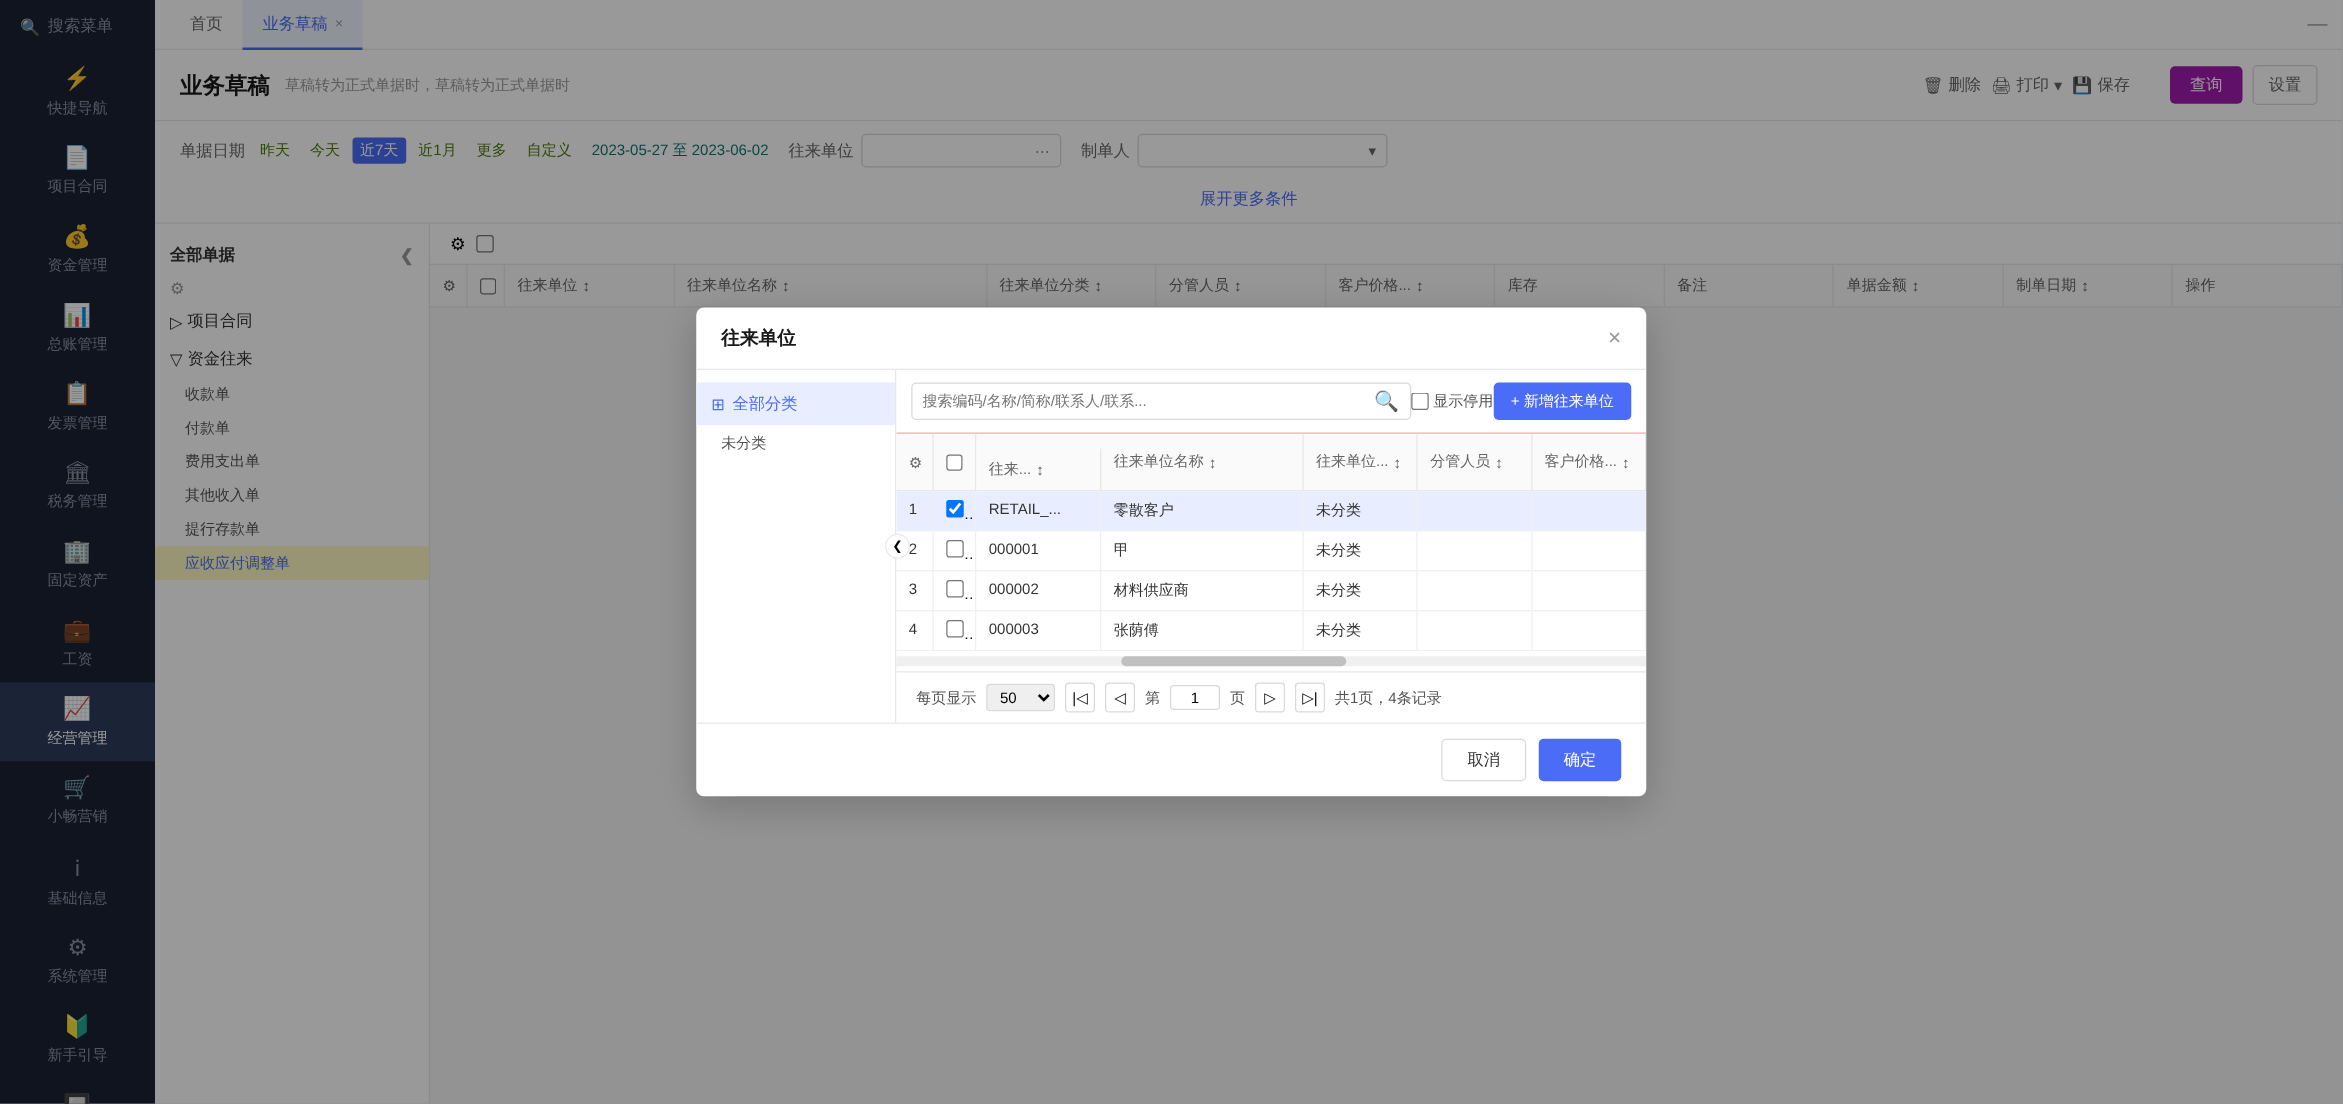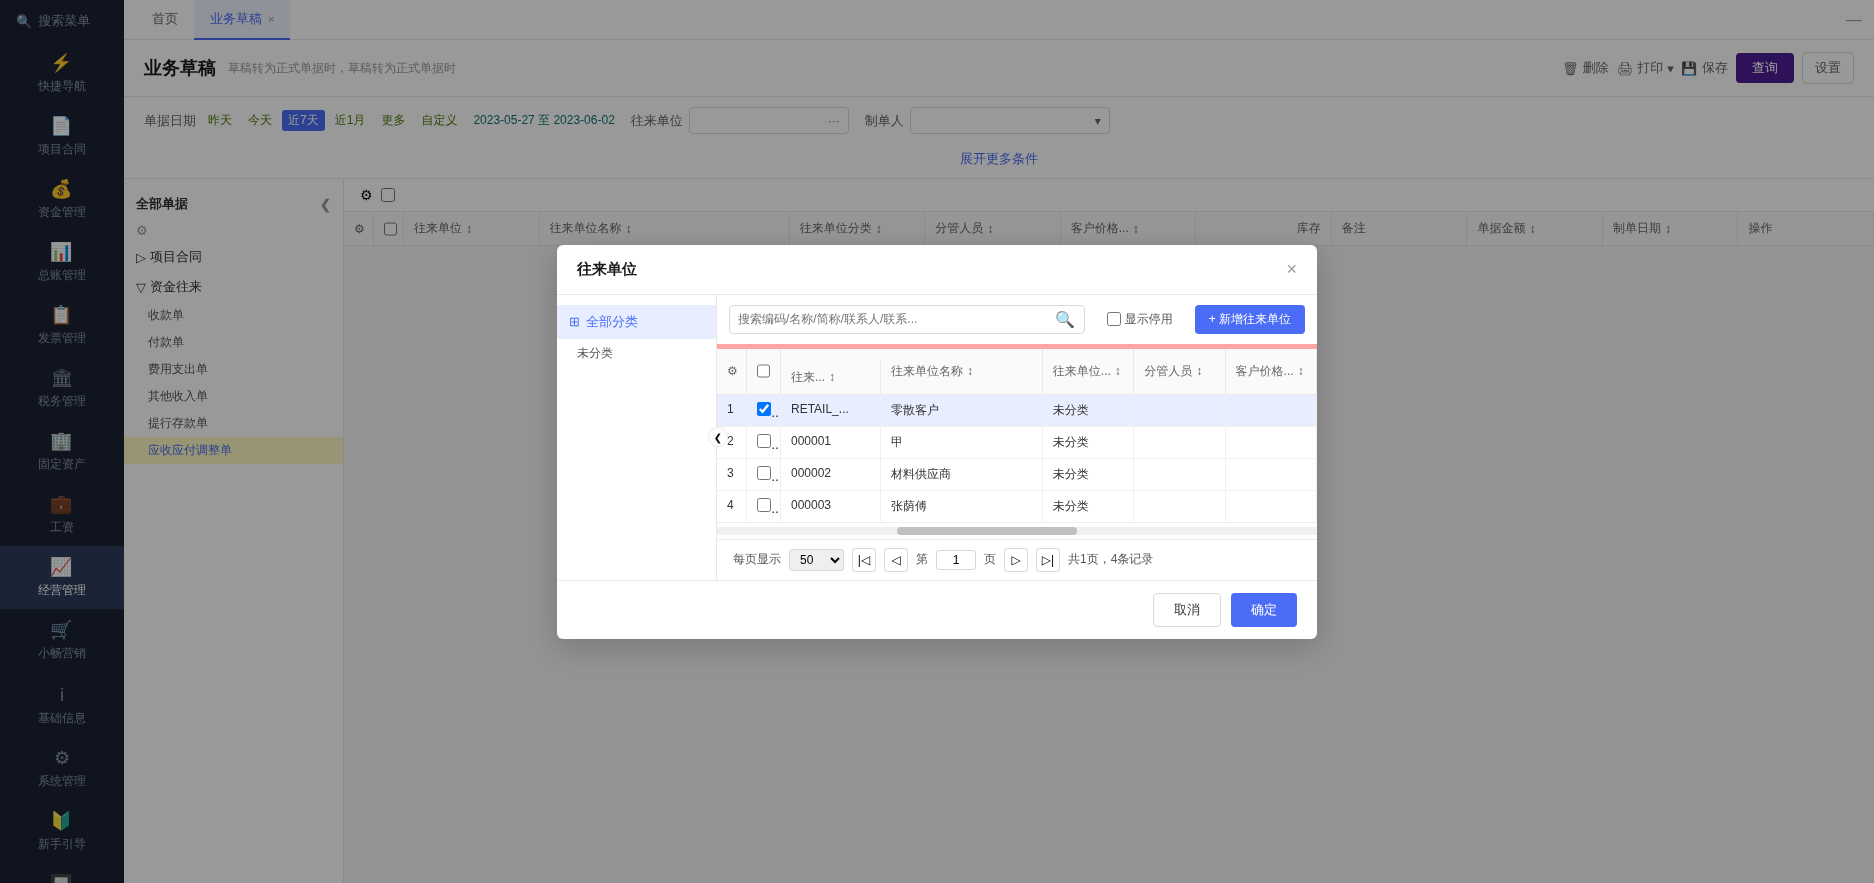--- a/index.html
+++ b/index.html
@@ -90,27 +90,28 @@
       border-bottom: 1px solid #e8e8e8;
     }
     .page-title-area { display: flex; align-items: center; gap: 12px; }
     .page-title { font-size: 18px; font-weight: bold; color: #1a1a1a; }
     .page-subtitle { font-size: 12px; color: #999; }
     .page-actions { display: flex; gap: 8px; align-items: center; }
     .btn-delete { color: #666; font-size: 13px; cursor: pointer; display: flex; align-items: center; gap: 4px; }
     .btn-print { color: #666; font-size: 13px; cursor: pointer; display: flex; align-items: center; gap: 4px; }
     .btn-save { color: #666; font-size: 13px; cursor: pointer; display: flex; align-items: center; gap: 4px; }
     .btn-query {
-      background: #4c1d95;
+      background: #a21caf;
       color: #fff;
       border: none;
       padding: 6px 16px;
       border-radius: 4px;
       font-size: 13px;
       cursor: pointer;
+      margin-left: 24px;
     }
     .btn-settings {
       border: 1px solid #d9d9d9;
       background: #fff;
       color: #666;
       padding: 6px 12px;
       border-radius: 4px;
       font-size: 13px;
       cursor: pointer;
     }
@@ -323,22 +324,22 @@
     
     .modal-right {
       flex: 1;
       display: flex;
       flex-direction: column;
       overflow: hidden;
     }
     .modal-toolbar {
       padding: 10px 12px;
       display: flex;
-      gap: 22px;
-      border-bottom: 5px solid #fca5a5;
+      gap: 0;
+      border-bottom: 1px solid #fca5a5;
     }
     .search-input-wrap {
       display: flex;
       align-items: center;
       border: 1px solid #d9d9d9;
       border-radius: 4px;
       padding: 4px 8px;
       gap: 6px;
       flex: 1;
     }
@@ -681,21 +682,21 @@
           <span>↕</span>
         </div>
         <div class="th" style="flex:1;">
           <span>分管人员</span>
           <span>↕</span>
         </div>
         <div class="th" style="flex:1;">
           <span>客户价格...</span>
           <span>↕</span>
         </div>
-        <div class="th" style="flex:1;justify-content:flex-end;">
+        <div class="th" style="flex:1;">
           <span>库存</span>
         </div>
         <div class="th" style="flex:1;">
           <span>备注</span>
         </div>
         <div class="th" style="flex:1;">
           <span>单据金额</span>
           <span>↕</span>
         </div>
         <div class="th" style="flex:1;">

